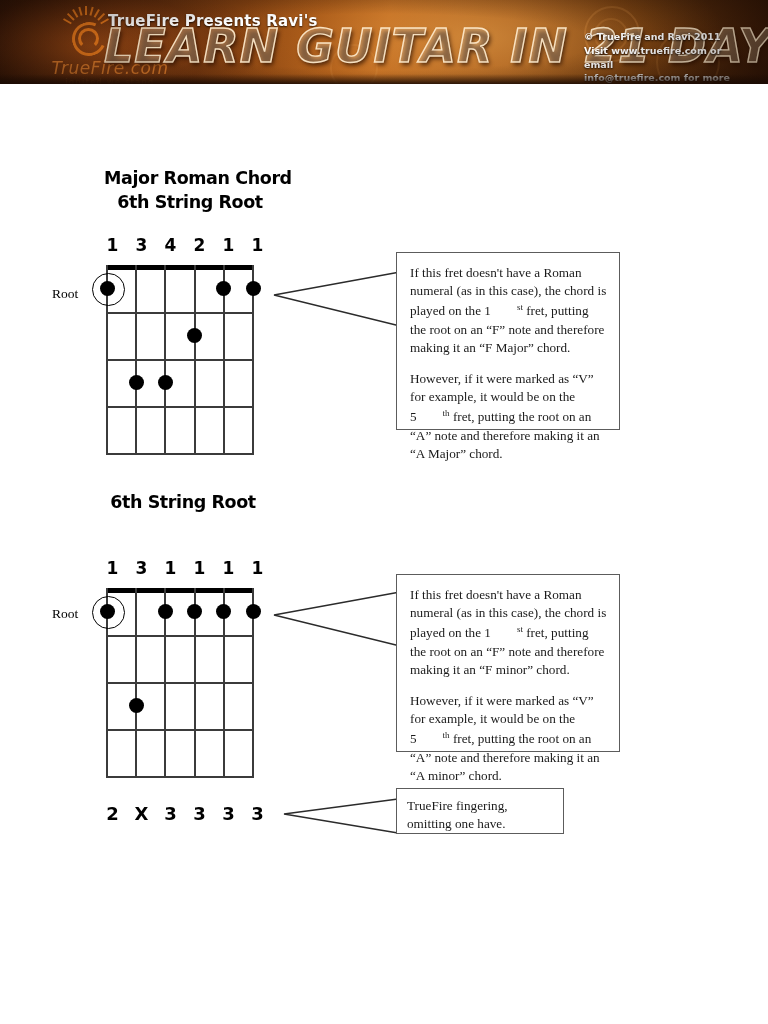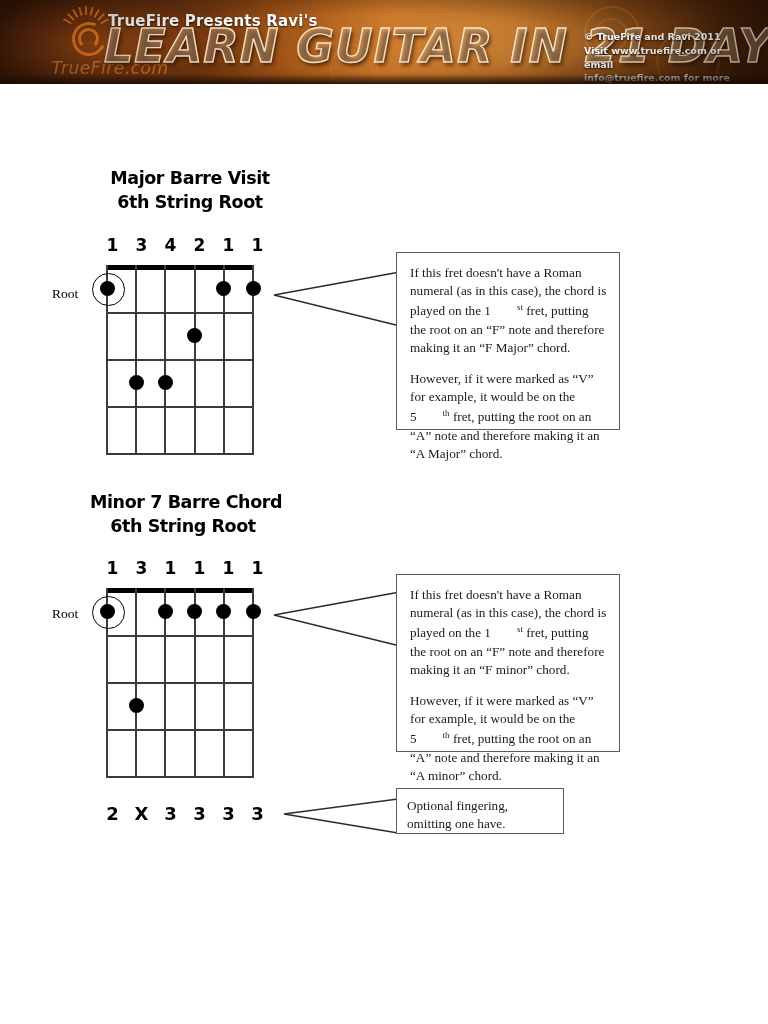--- a/index.html
+++ b/index.html
@@ -265,21 +265,21 @@
     <div>© TrueFire and Ravi 2011</div>
     <div>Visit www.truefire.com or email</div>
     <div>info@truefire.com for more info.</div>
   </div>
 
   <div class="banner-vignette"></div>
   <div class="banner-bottom-fade"></div>
 </div>
 
 <div class="chord-title" style="left:104px; top:166px; width:172px;">
-  <div>Major Barre Visit</div>
+  <div>Major Roman Chord</div>
   <div>6th String Root</div>
 </div>
 
 <div class="finger-row" style="left:98px; top:235px;">
   <span>1</span>
   <span>3</span>
   <span>4</span>
   <span>2</span>
   <span>1</span>
   <span>1</span>
@@ -311,21 +311,20 @@
 <svg class="pointer" style="left:252px; top:270px; width:150px; height:58px;" viewBox="0 0 150 58">
   <polyline points="148,2 22,25 148,56" fill="none" stroke="#2b2b2b" stroke-width="1.3"></polyline>
 </svg>
 
 <div class="callout" style="left:396px; top:252px; width:224px; height:178px;">
   <p><span>If this fret doesn't have a Roman numeral (as in this case), the chord is played on the 1</span><sup>st</sup><span> fret, putting the root on an “F” note and therefore making it an “F Major” chord.</span></p>
   <p><span>However, if it were marked as “V” for example, it would be on the 5</span><sup>th</sup><span> fret, putting the root on an “A” note and therefore making it an “A Major” chord.</span></p>
 </div>
 
 <div class="chord-title" style="left:90px; top:490px; width:186px;">
-  <div>Minor 7 Barre Chord</div>
   <div>6th String Root</div>
 </div>
 
 <div class="finger-row" style="left:98px; top:558px;">
   <span>1</span>
   <span>3</span>
   <span>1</span>
   <span>1</span>
   <span>1</span>
   <span>1</span>
@@ -370,15 +369,15 @@
   <span>3</span>
   <span>3</span>
   <span>3</span>
 </div>
 
 <svg class="pointer" style="left:278px; top:795px; width:122px; height:40px;" viewBox="0 0 122 40">
   <polyline points="120,4 6,19 120,38" fill="none" stroke="#2b2b2b" stroke-width="1.3"></polyline>
 </svg>
 
 <div class="callout" style="left:396px; top:788px; width:168px; height:46px; padding:8px 10px;">
-  <p>Optional fingering,</p>
+  <p>TrueFire fingering,</p>
   <p style="margin-top:0">omitting one have.</p>
 </div>
 
 </body></html>

